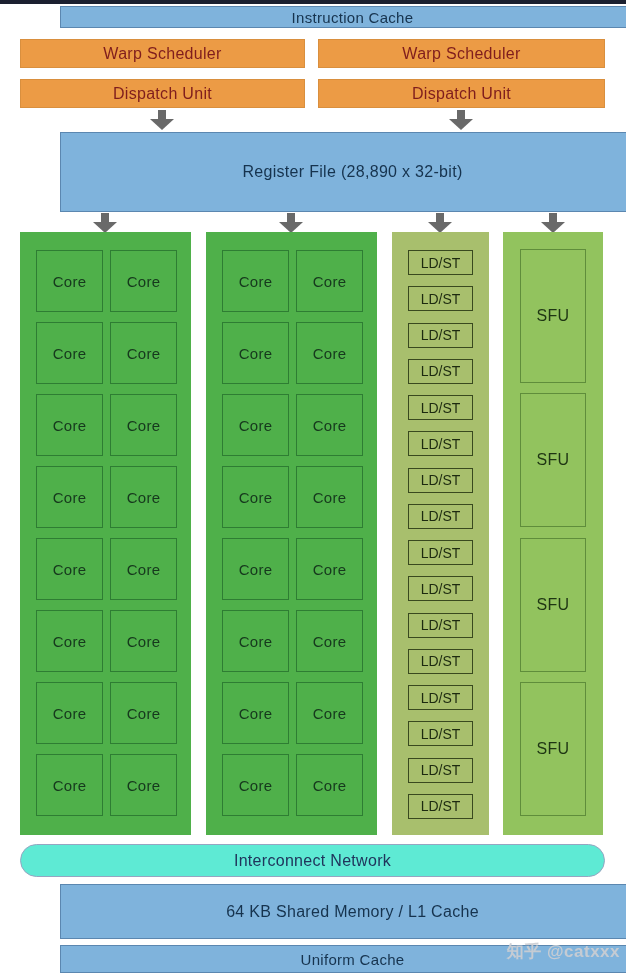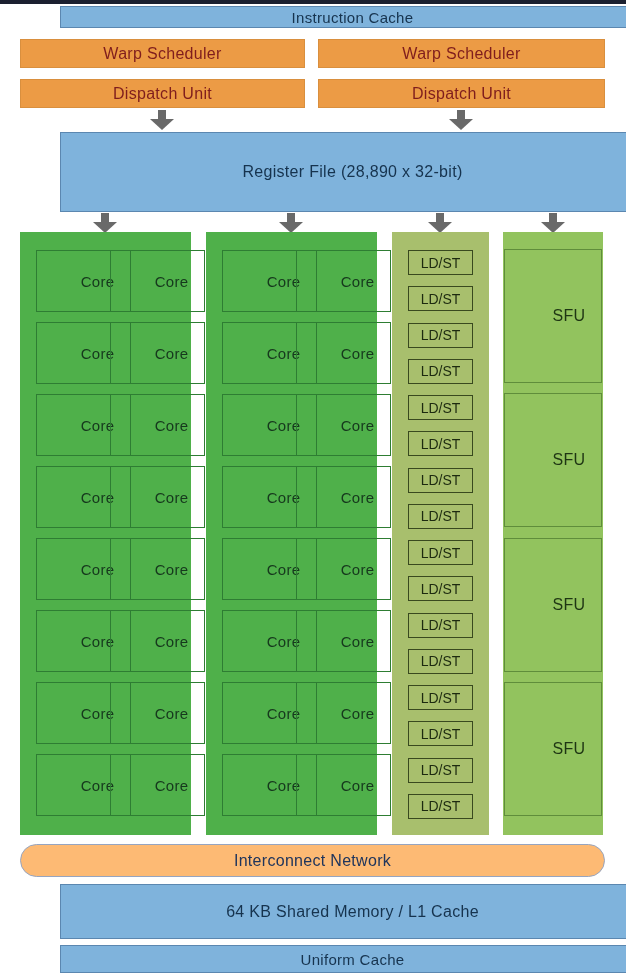--- a/index.html
+++ b/index.html
@@ -16,62 +16,62 @@
   .blue{background:#7fb3dc;border:1px solid #5b87b0;color:#16334e;margin-left:40px;}
   .orange{background:#ec9b45;border:1px solid #d98f3e;color:#7f1d1d;}
   .bar-instruction{left:20px;top:6px;width:585px;height:22px;font-size:15px;}
   .bar-ws-left{left:20px;top:39px;width:285px;height:29px;font-size:16px;}
   .bar-ws-right{left:318px;top:39px;width:287px;height:29px;font-size:16px;}
   .bar-du-left{left:20px;top:79px;width:285px;height:29px;font-size:16px;}
   .bar-du-right{left:318px;top:79px;width:287px;height:29px;font-size:16px;}
   .bar-register{left:20px;top:132px;width:585px;height:80px;font-size:16px;}
   .pill-interconnect{
     left:20px;top:844px;width:585px;height:33px;border-radius:17px;
-    background:#fdba74;border:1px solid #96a5c1;color:#20355c;font-size:16px;
+    background:#5eead4;border:1px solid #96a5c1;color:#20355c;font-size:16px;
   }
   .bar-shared{left:20px;top:884px;width:585px;height:55px;font-size:16px;}
   .bar-uniform{left:20px;top:945px;width:585px;height:28px;font-size:15px;}
 
   .arrow{position:absolute;width:24px;}
   .arrow-shaft{width:8px;height:9px;background:#696969;margin:0 auto;}
   .arrow-head{width:0;height:0;border-left:12px solid transparent;border-right:12px solid transparent;border-top:11px solid #696969;}
   .arrow-r1{top:110px;}
   .arrow-r2{top:213px;}
 
   .col{position:absolute;top:232px;height:603px;box-sizing:border-box;}
   .core-col{
     width:171px;background:#4fb04a;
     display:grid;grid-template-columns:repeat(2,65px);
     gap:10px 9px;justify-content:center;align-content:start;
     padding-top:18px;
   }
   .core-box{
     width:65px;height:60px;border:1px solid #2e7d33;box-sizing:content-box;
     display:flex;align-items:center;justify-content:center;
-    color:#16381d;font-size:15px;letter-spacing:.3px;padding-left:28px;
+    color:#16381d;font-size:15px;letter-spacing:.3px;
   }
   .ldst-col{
     left:392px;width:97px;background:#a8bf6d;
     display:flex;flex-direction:column;align-items:center;justify-content:space-between;
     padding:18px 0 16px;
   }
   .ldst-box{
     width:63px;height:23px;border:1px solid #39491f;
     display:flex;align-items:center;justify-content:center;
     color:#1d2a10;font-size:14px;
   }
   .sfu-col{
     left:503px;width:100px;background:#92c35e;
     display:flex;flex-direction:column;align-items:center;justify-content:space-between;
     padding:17px 0 19px;
   }
   .sfu-box{
     width:64px;height:132px;border:1px solid #5f8d3b;
     display:flex;align-items:center;justify-content:center;
-    color:#1e3513;font-size:16px;letter-spacing:.3px;padding-left:32px;
+    color:#1e3513;font-size:16px;letter-spacing:.3px;
   }
   .watermark{
     position:absolute;right:6px;top:940px;
     font-size:17px;font-weight:bold;color:#cbced3;opacity:.92;
     letter-spacing:.5px;
   }
 </style>
 </head>
 <body>
 
@@ -178,14 +178,15 @@
       <div class="sfu-box">SFU</div>
       <div class="sfu-box">SFU</div>
     </div>
 
   <div class="bar pill-interconnect">Interconnect Network</div>
 
   <div class="bar blue bar-shared">64 KB Shared Memory / L1 Cache</div>
 
   <div class="bar blue bar-uniform">Uniform Cache</div>
 
+  <div class="watermark">知乎 @catxxx</div>
 
 </div>
 
 </body></html>

